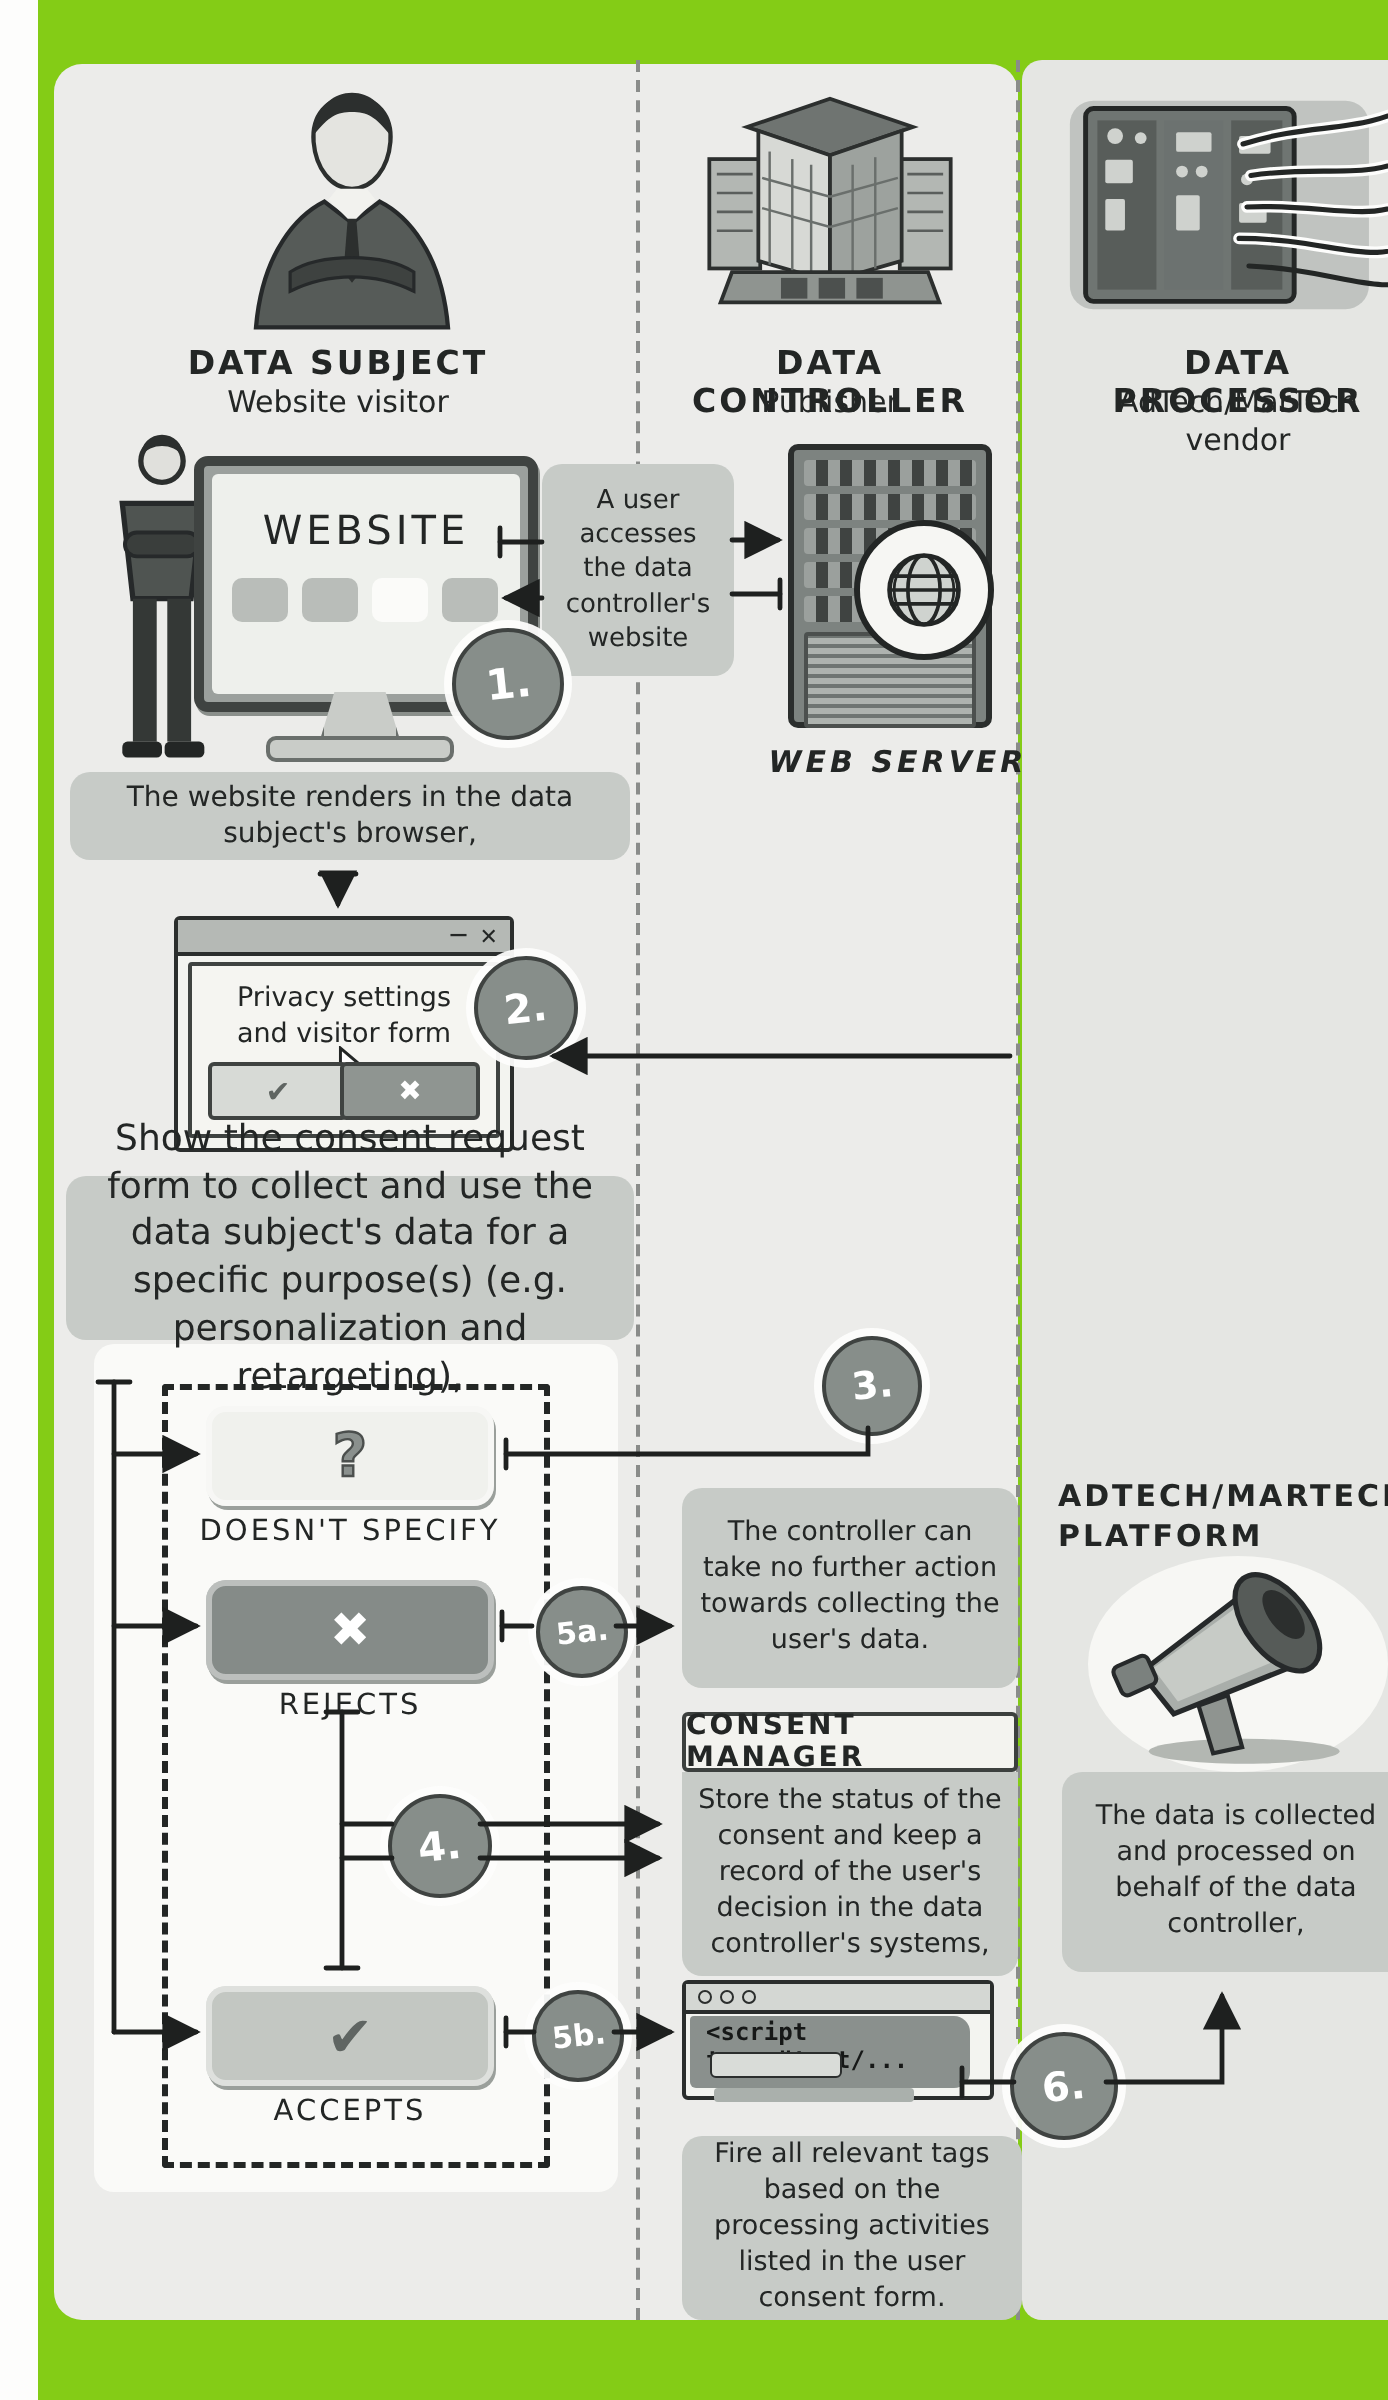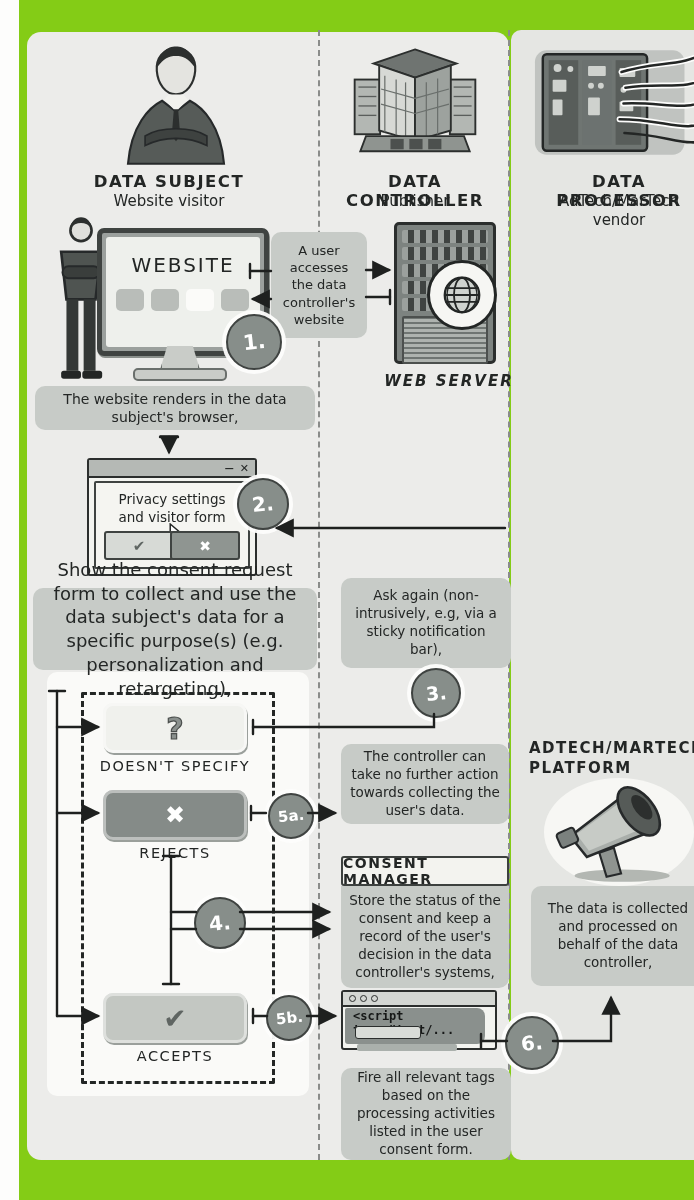--- a/index.html
+++ b/index.html
@@ -205,21 +205,20 @@
       <div class="abs" style="right:8px;bottom:7px;width:66px;height:25px;background:#8f9591;border:2px solid #3f4341;border-radius:3px;display:flex;align-items:center;justify-content:center;color:#ffffff;font-size:14px;">
           <span>✖</span>
         </div>
     </div>
   </div>
   <div class="abs z2 badge" style="left:218px;top:478px;width:48px;height:48px;font-size:20px;">
       <span>2.</span>
     </div>
 
   <div class="abs z2 note" style="left:14px;top:588px;width:284px;height:82px;font-size:18px;">Show the consent request form to collect and use the data subject's data for a specific purpose(s) (e.g. personalization and retargeting),</div>
-  <div class="abs z2 note" style="left:322px;top:578px;width:170px;height:90px;">Ask again (non-intrusively, e.g, via a sticky notification bar),</div>
   <div class="abs z2 badge" style="left:392px;top:668px;width:46px;height:46px;font-size:19px;">
       <span>3.</span>
     </div>
 
   <div class="abs z2" style="left:62px;top:692px;width:188px;height:386px;border:3px dashed #232625;border-radius:2px;"></div>
 
   <div class="abs z2 choice-btn" style="left:84px;top:703px;width:144px;height:50px;background:#f0f1ed;border-color:#4b4f4d;">
     <span style="font-size:30px;font-weight:bold;color:#8a908d;-webkit-text-stroke:1.2px #4b4f4d;">?</span>
   </div>
   <div class="abs z2 choice-label" style="left:62px;top:758px;width:188px;">DOESN'T SPECIFY</div>
@@ -237,21 +236,21 @@
   <div class="abs z2 badge" style="left:249px;top:793px;width:42px;height:42px;font-size:15px;">
       <span>5a.</span>
     </div>
   <div class="abs z2 badge" style="left:175px;top:897px;width:48px;height:48px;font-size:20px;">
       <span>4.</span>
     </div>
   <div class="abs z2 badge" style="left:247px;top:995px;width:42px;height:42px;font-size:15px;">
       <span>5b.</span>
     </div>
 
-  <div class="abs z2 note" style="left:322px;top:744px;width:168px;height:80px;">The controller can take no further action towards collecting the user's data.</div>
+  <div class="abs z2 note" style="left:322px;top:744px;width:168px;height:100px;">The controller can take no further action towards collecting the user's data.</div>
 
   <div class="abs z2" style="left:322px;top:856px;width:168px;height:30px;background:#f3f3ef;border:2px solid #3c403e;border-radius:3px;box-sizing:border-box;display:flex;align-items:center;justify-content:center;font-weight:bold;font-size:14px;letter-spacing:1.5px;">CONSENT MANAGER</div>
   <div class="abs z2 note" style="left:322px;top:886px;width:168px;height:102px;border-top-left-radius:0;border-top-right-radius:0;">Store the status of the consent and keep a record of the user's decision in the data controller's systems,</div>
 
   <div class="abs z2 winframe" style="left:322px;top:990px;width:156px;height:60px;">
     <div class="titlebar" style="justify-content:flex-start;gap:4px;height:13px;background:#d4d7d3;">
       <span style="width:5px;height:5px;border:1.3px solid #2b2e2d;border-radius:50%;"></span>
       <span style="width:5px;height:5px;border:1.3px solid #2b2e2d;border-radius:50%;"></span>
       <span style="width:5px;height:5px;border:1.3px solid #2b2e2d;border-radius:50%;"></span>
     </div>

